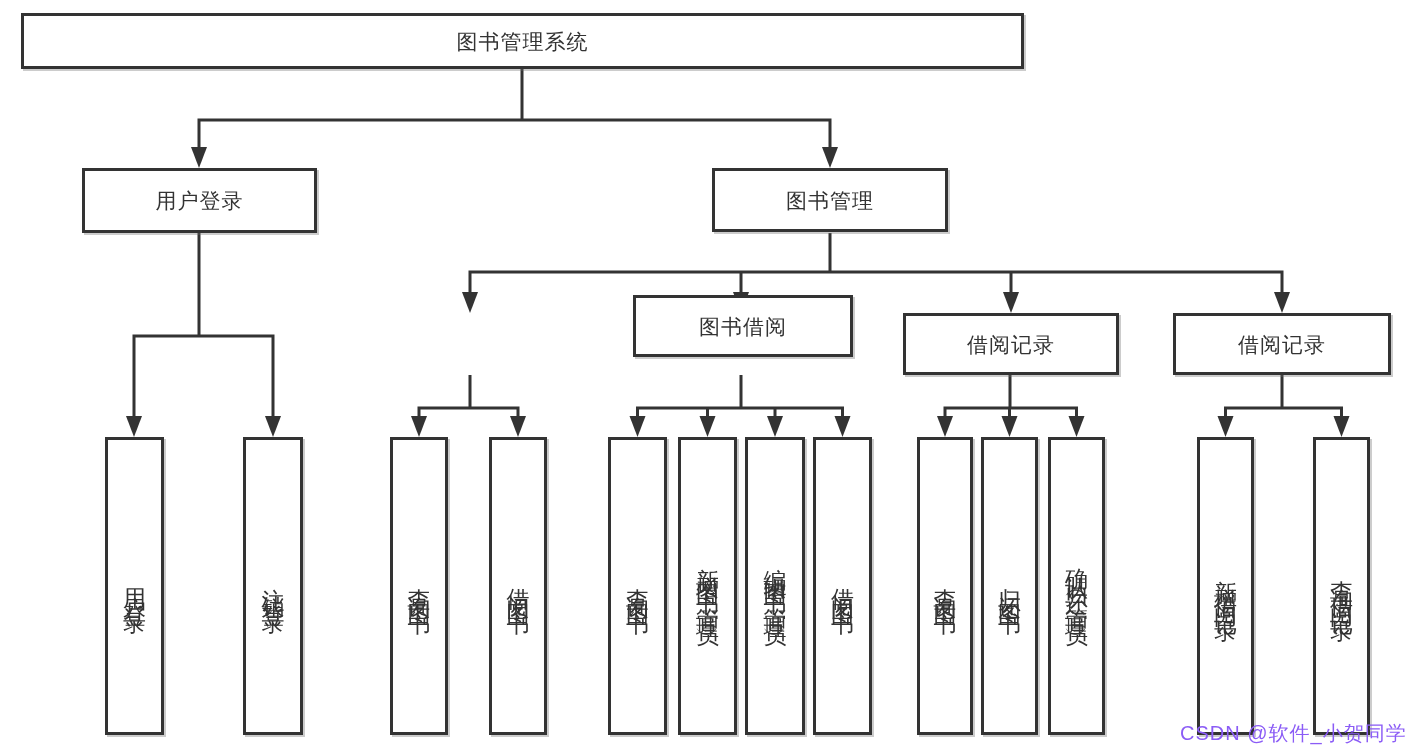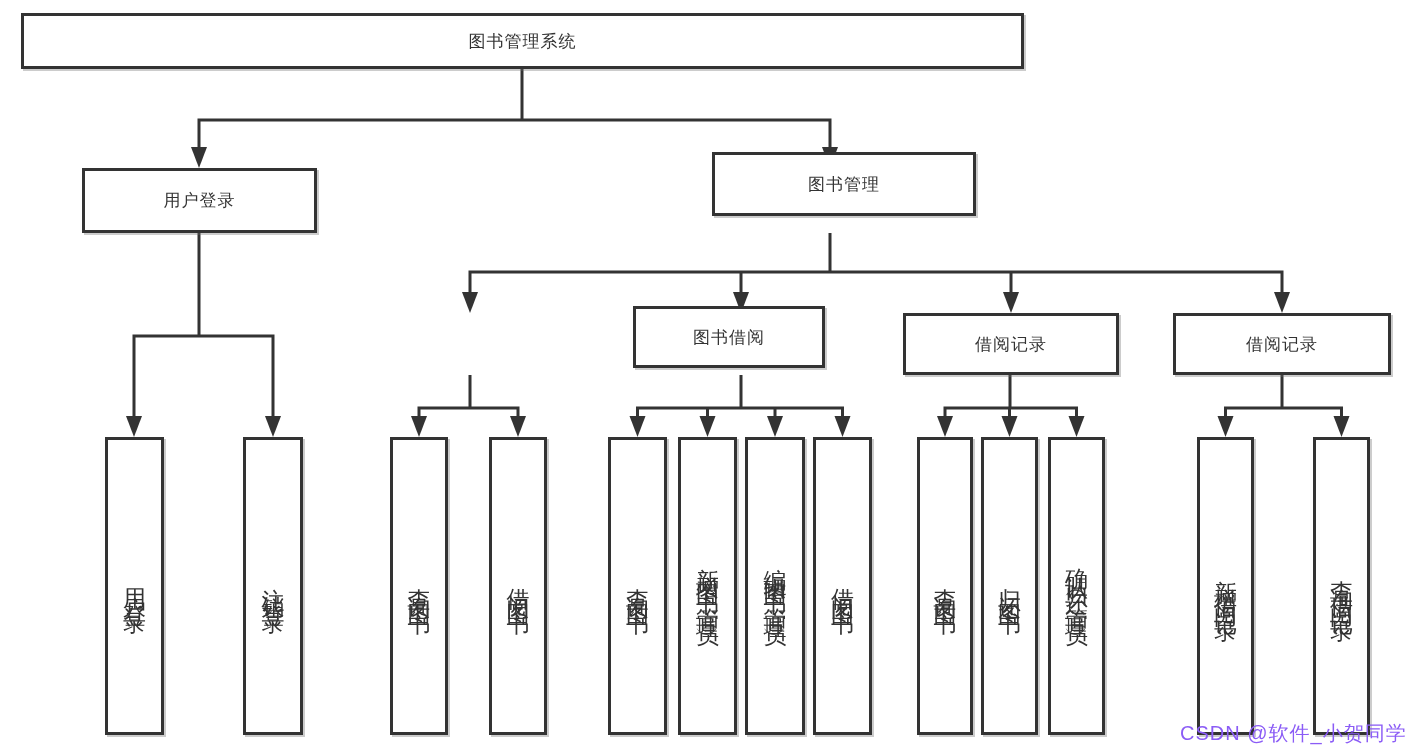--- a/index.html
+++ b/index.html
@@ -3,21 +3,21 @@
 <meta charset="utf-8">
 <style>
   html,body{margin:0;padding:0;background:#ffffff;}
   body{width:1405px;height:747px;position:relative;overflow:hidden;
        font-family:"Liberation Sans","DejaVu Sans",sans-serif;color:#333333;}
   .stage{position:absolute;left:0;top:0;width:1405px;height:747px;}
   svg.connectors{position:absolute;left:0;top:0;z-index:1;}
   .node{position:absolute;background:#ffffff;border:3px solid #333333;
         box-sizing:border-box;display:flex;align-items:center;justify-content:center;
         z-index:2;box-shadow:2px 2px 0 rgba(110,110,110,0.35);}
-  .node .lbl{font-size:17px;letter-spacing:1px;line-height:1;white-space:nowrap;}
+  .node .lbl{font-size:21px;letter-spacing:1px;line-height:1;white-space:nowrap;}
   .vbox .lbl{writing-mode:vertical-rl;text-orientation:mixed;
              font-size:23px;letter-spacing:8px;white-space:normal;line-height:1;}
   .watermark{position:absolute;z-index:3;font-size:20px;letter-spacing:1px;
              color:#8b5cf6;white-space:nowrap;margin-left:8px;}
 </style>
 </head>
 <body>
 
 <div class="stage">
 
@@ -64,25 +64,25 @@
     </g>
   </svg>
 
   <div class="node" style="left:21px;top:13px;width:1003px;height:56px;">
     <span class="lbl">图书管理系统</span>
   </div>
 
   <div class="node" style="left:82px;top:168px;width:235px;height:65px;">
     <span class="lbl">用户登录</span>
   </div>
-  <div class="node" style="left:712px;top:152px;width:264px;height:64px;">
+  <div class="node" style="left:712px;top:168px;width:236px;height:64px;">
     <span class="lbl">图书管理</span>
   </div>
 
-  <div class="node" style="left:633px;top:306px;width:192px;height:62px;">
+  <div class="node" style="left:633px;top:295px;width:220px;height:62px;">
     <span class="lbl">图书借阅</span>
   </div>
   <div class="node" style="left:903px;top:313px;width:216px;height:62px;">
     <span class="lbl">借阅记录</span>
   </div>
   <div class="node" style="left:1173px;top:313px;width:218px;height:62px;">
     <span class="lbl">借阅记录</span>
   </div>
 
   <div class="node vbox" style="left:105px;top:437px;width:59px;height:298px;">

